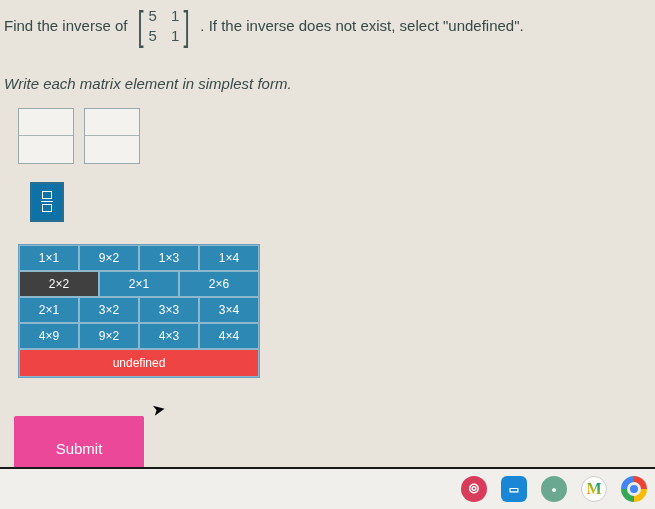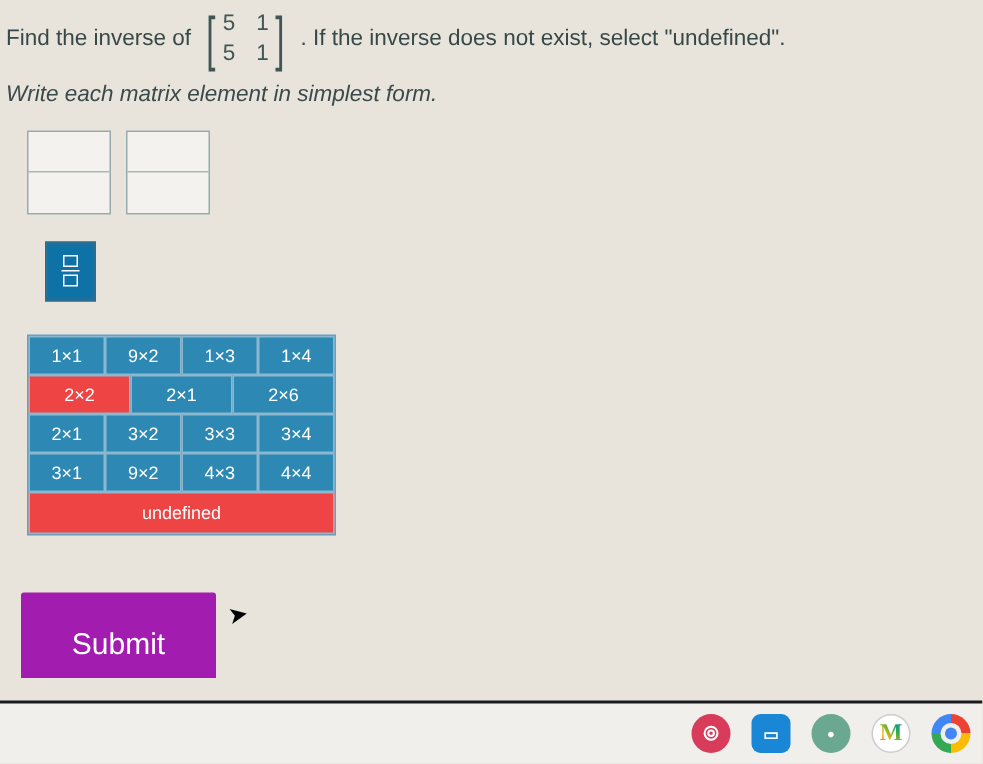--- a/index.html
+++ b/index.html
@@ -37,21 +37,21 @@
   }
   .mcells {
     display: inline-block;
     font-size: 15px;
     color: #405555;
     line-height: 1.35;
     padding: 0 2px;
   }
   .mrow { display: flex; gap: 14px; }
   .instruction {
-    margin-top: 7px;
+    margin-top: 28px;
     font-style: italic;
     font-size: 15px;
     color: #3a4a4a;
   }
   .answer-area {
     margin-top: 16px;
     display: flex;
     gap: 10px;
     padding-left: 14px;
   }
@@ -89,48 +89,48 @@
   .frac-glyph .sq {
     width: 10px; height: 8px; border: 1px solid #fff;
   }
   .frac-glyph .bar {
     width: 12px; height: 1px; background: #fff;
   }
   .size-grid {
     margin: 22px 0 0 14px;
     border: 1px solid #6aa0bd;
     background: #cfe0e9;
-    width: 206px;
+    width: 242px;
   }
   .size-row { display: flex; }
   .size-cell {
     flex: 1;
     text-align: center;
     font-size: 12px;
     color: #fff;
     padding: 5px 0;
     background: #2e88b4;
     border: 1px solid #8bb8cf;
     cursor: pointer;
   }
-  .size-cell.sel { background: #ef4444; }
+  .size-cell.sel { background: #404040; }
   .undef-row {
     text-align: center;
     font-size: 12px;
     color: #fff;
     background: #ef4444;
     padding: 6px 0;
     border: 1px solid #8bb8cf;
     cursor: pointer;
   }
   .submit {
     margin: 38px 0 0 10px;
-    background: #a21caf;
+    background: #ec4899;
     color: #fff;
-    font-size: 20px;
+    font-size: 15px;
     padding: 24px 24px 10px;
     width: 130px;
     text-align: center;
     cursor: pointer;
     border-radius: 2px 2px 0 0;
   }
   .cursor {
     position: absolute;
     left: 152px;
     top: 400px;
@@ -236,21 +236,21 @@
       <div class="size-cell">2×1</div>
       <div class="size-cell">2×6</div>
     </div>
     <div class="size-row">
       <div class="size-cell">2×1</div>
       <div class="size-cell">3×2</div>
       <div class="size-cell">3×3</div>
       <div class="size-cell">3×4</div>
     </div>
     <div class="size-row">
-      <div class="size-cell">3×1</div>
+      <div class="size-cell">4×9</div>
       <div class="size-cell">9×2</div>
       <div class="size-cell">4×3</div>
       <div class="size-cell">4×4</div>
     </div>
     <div class="undef-row">undefined</div>
   </div>
 
   <div class="submit">Submit</div>
 </div>
 

